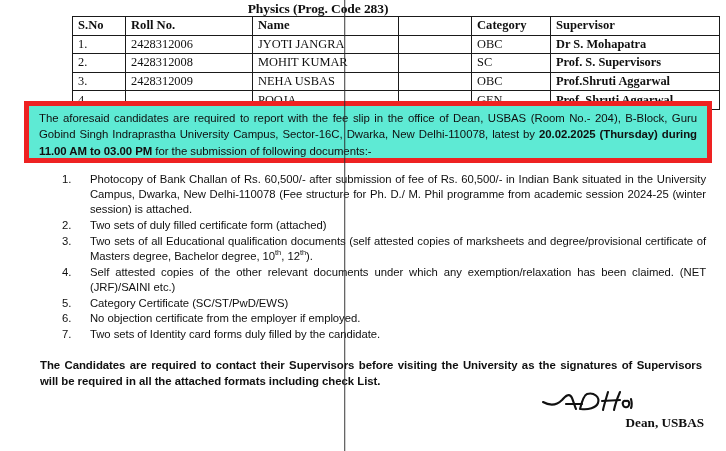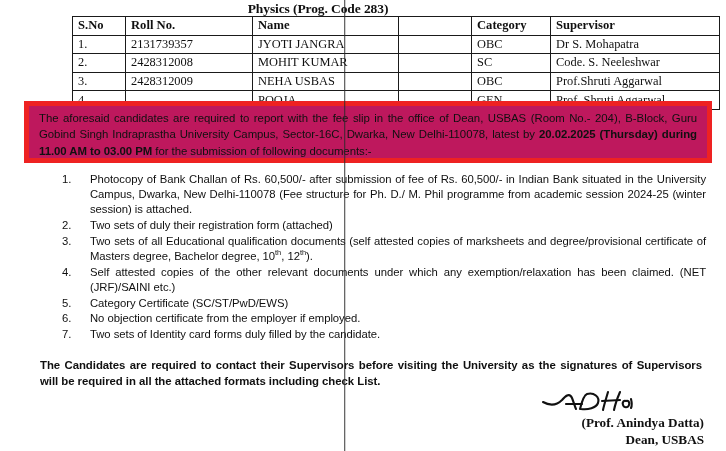--- a/index.html
+++ b/index.html
@@ -73,33 +73,33 @@
   }
   .cand-table th {
     font-weight: bold;
     font-size: 12.6px;
   }
   .col-sno   { width: 42px; }
   .col-roll  { width: 116px; }
   .col-name  { width: 135px; }
   .col-blank { width: 62px; }
   .col-cat   { width: 68px; }
-  .col-sup   { width: 158px; }
+  .col-sup   { width: 158px; font-weight: bold; }
   .cell-center { text-align: center; }
 
   
   .red-box {
     position: absolute;
     left: 24px;
     top: 101px;
     width: 688px;
     height: 62px;
     border: 5px solid #ee2222;
     box-sizing: border-box;
-    background: #be185d;
+    background: #5eead4;
     z-index: 20;
   }
   .red-box-inner {
     padding: 4px 10px 0 10px;
     font-size: 11.4px;
     line-height: 16.4px;
     text-align: justify;
     letter-spacing: -0.05px;
   }
   .red-box-inner b { font-weight: bold; }
@@ -191,33 +191,33 @@
       <th class="col-roll">Roll No.</th>
       <th class="col-name">Name</th>
       <th class="col-blank"></th>
       <th class="col-cat">Category</th>
       <th class="col-sup">Supervisor</th>
     </tr>
   </thead>
   <tbody>
     <tr>
       <td class="col-sno">1.</td>
-      <td class="col-roll">2131739357</td>
+      <td class="col-roll">2428312006</td>
       <td class="col-name">JYOTI JANGRA</td>
       <td class="col-blank"></td>
       <td class="col-cat">OBC</td>
       <td class="col-sup">Dr S. Mohapatra</td>
     </tr>
     <tr>
       <td class="col-sno">2.</td>
       <td class="col-roll">2428312008</td>
       <td class="col-name">MOHIT KUMAR</td>
       <td class="col-blank"></td>
       <td class="col-cat">SC</td>
-      <td class="col-sup">Code. S. Neeleshwar</td>
+      <td class="col-sup">Prof. S. Supervisors</td>
     </tr>
     <tr>
       <td class="col-sno">3.</td>
       <td class="col-roll">2428312009</td>
       <td class="col-name">NEHA USBAS</td>
       <td class="col-blank"></td>
       <td class="col-cat">OBC</td>
       <td class="col-sup">Prof.Shruti Aggarwal</td>
     </tr>
     <tr>
@@ -237,21 +237,21 @@
 
 <div class="doc-list">
 
   <div class="doc-item">
     <div class="doc-num">1.</div>
     <div class="doc-text">Photocopy of Bank Challan of Rs. 60,500/- after submission of fee of Rs. 60,500/- in Indian Bank situated in the University Campus, Dwarka, New Delhi-110078 (Fee structure for Ph. D./ M. Phil programme from academic session 2024-25 (winter session) is attached.</div>
   </div>
 
   <div class="doc-item">
     <div class="doc-num">2.</div>
-    <div class="doc-text nojust">Two sets of duly their registration form (attached)</div>
+    <div class="doc-text nojust">Two sets of duly filled certificate form (attached)</div>
   </div>
 
   <div class="doc-item">
     <div class="doc-num">3.</div>
     <div class="doc-text"><span>Two sets of all Educational qualification documents (self attested copies of marksheets and degree/provisional certificate of Masters degree, Bachelor degree, 10</span><sup>th</sup><span>, 12</span><sup>th</sup><span>).</span></div>
   </div>
 
   <div class="doc-item">
     <div class="doc-num">4.</div>
     <div class="doc-text">Self attested copies of the other relevant documents under which any exemption/relaxation has been claimed. (NET (JRF)/SAINI etc.)</div>
@@ -284,18 +284,17 @@
         <path d="M26 16 L 42 16"></path>
         <path d="M40 21 C 42 13, 44 7, 47 6 C 54 4, 60 9, 58 15 C 56 20, 48 22, 41 21"></path>
         <path d="M68 4 C 66 11, 64 17, 63 22"></path>
         <path d="M80 4 C 77 11, 75 17, 74 22"></path>
         <path d="M62 13 L 80 12"></path>
         <path d="M86 13 C 84 12, 82 14, 83 17 C 84 20, 88 20, 89 17 C 90 14, 88 12, 86 13"></path>
         <path d="M91 11 C 92 15, 92 18, 91 20"></path>
       </g>
     </svg>
   </div>
-  <div class="sign-name">(Prof. Anindya Datta)</div>
   <div class="sign-desig">Dean, USBAS</div>
 </div>
 
 <div class="scan-streak"></div>
 <div class="scan-streak b"></div>
 
 </body></html>

